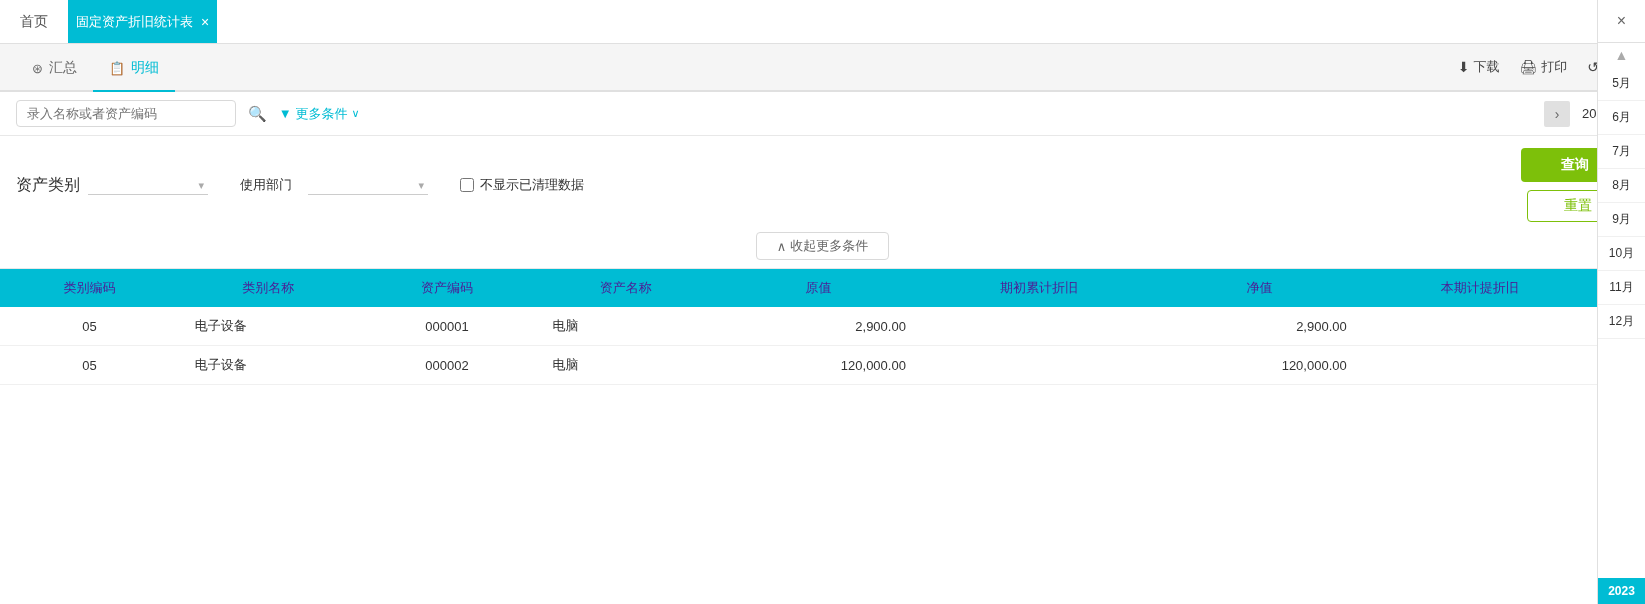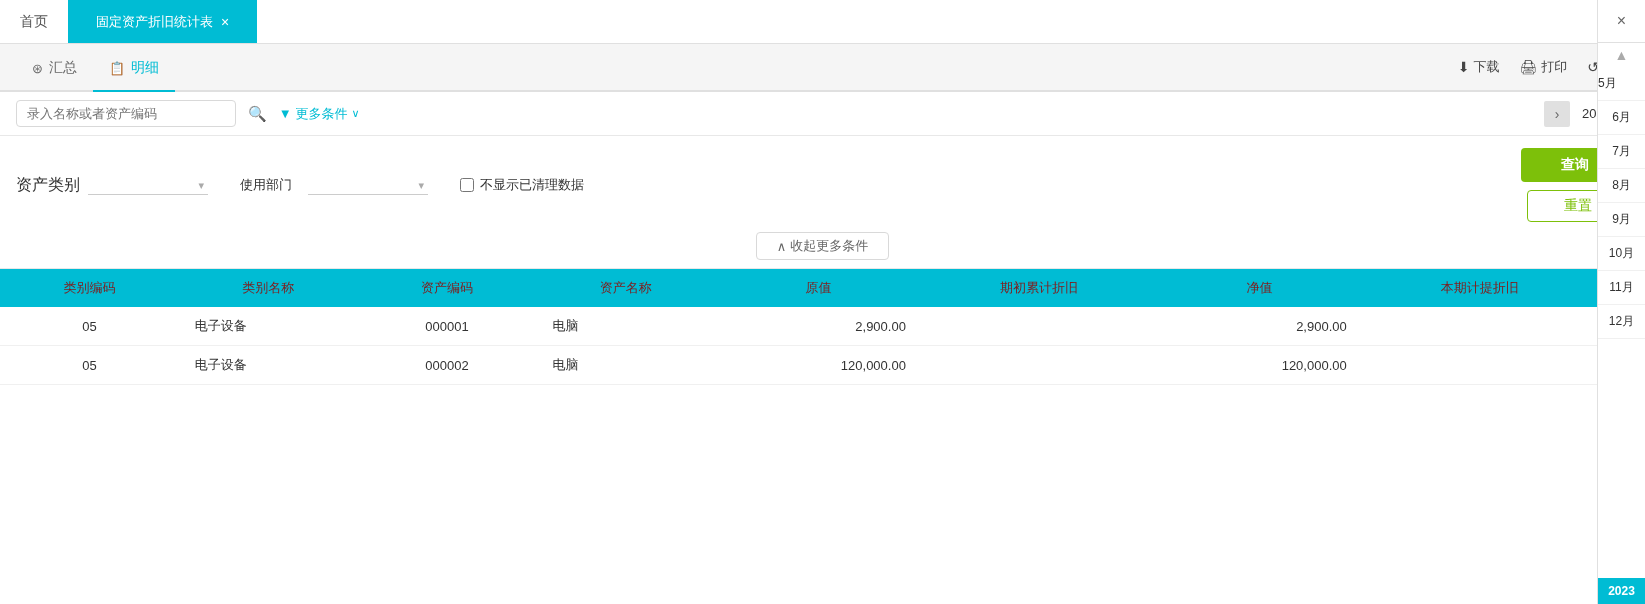--- a/index.html
+++ b/index.html
@@ -36,21 +36,21 @@
       padding: 10px 16px;
       color: #333;
       text-align: center;
     }
   </style>
 </head>
 <body>
 
 <div style="position:relative; background:#fff; border-bottom:1px solid #e0e0e0; height:44px; display:flex; align-items:center; padding:0 0 0 0;">
   <div style="padding:0 20px; height:44px; display:flex; align-items:center; cursor:pointer; color:#555; font-size:14px;">首页</div>
-  <div style="background:#00bcd4; color:#fff; padding:0 28px; height:43px; display:flex; align-items:center; gap:8px; font-size:13px; cursor:pointer;">
+  <div style="background:#00bcd4; color:#fff; padding:0 8px; height:43px; display:flex; align-items:center; gap:8px; font-size:13px; cursor:pointer;">
     <span>固定资产折旧统计表</span>
     <span style="font-size:14px; cursor:pointer;">×</span>
   </div>
   <button style="position:absolute; right:16px; top:50%; transform:translateY(-50%); background:none; border:none; font-size:20px; color:#666; cursor:pointer;">×</button>
 </div>
 
 <div style="background:#f5f5f5; border-bottom:2px solid #e0e0e0; height:48px; display:flex; align-items:flex-end; padding:0 16px; position:relative;">
   <div style="display:flex; align-items:center; gap:6px; padding:8px 16px; cursor:pointer; font-size:14px; color:#666; border-bottom:2px solid transparent; margin-bottom:-2px; height:100%;">
     <span style="font-size:13px;">⊛</span>
     <span>汇总</span>
@@ -118,21 +118,21 @@
     <button style="background:#fff; border:1px solid #d9d9d9; border-radius:4px; padding:4px 20px; font-size:13px; color:#666; cursor:pointer; display:flex; align-items:center; gap:4px;">
       <span>∧</span>
       <span>收起更多条件</span>
     </button>
   </div>
 </div>
 
 <div style="flex:1; overflow:auto; background:#fff; margin-right:48px;">
   <table>
     <thead>
-      <tr style="background:#00bcd4; color:#7f1d1d;padding-left:36px;">
+      <tr style="background:#00bcd4; color:#4c1d95;padding-left:36px;">
         <th style="padding:10px 16px; text-align:center; font-weight:normal; white-space:nowrap;">类别编码</th>
         <th style="padding:10px 16px; text-align:center; font-weight:normal; white-space:nowrap;">类别名称</th>
         <th style="padding:10px 16px; text-align:center; font-weight:normal; white-space:nowrap;">资产编码</th>
         <th style="padding:10px 16px; text-align:center; font-weight:normal; white-space:nowrap;">资产名称</th>
         <th style="padding:10px 16px; text-align:center; font-weight:normal; white-space:nowrap;">原值</th>
         <th style="padding:10px 16px; text-align:center; font-weight:normal; white-space:nowrap;">期初累计折旧</th>
         <th style="padding:10px 16px; text-align:center; font-weight:normal; white-space:nowrap;">净值</th>
         <th style="padding:10px 16px; text-align:center; font-weight:normal; white-space:nowrap;">本期计提折旧</th>
       </tr>
     </thead>
@@ -157,21 +157,21 @@
         <td style="padding:10px 16px; text-align:right; color:#333;">120,000.00</td>
         <td style="padding:10px 16px; text-align:right; color:#333;"></td>
       </tr>
     </tbody>
   </table>
 </div>
 
 <div style="position:fixed; right:0; top:0; width:48px; height:604px; background:#fff; border-left:1px solid #e0e0e0; display:flex; flex-direction:column; z-index:100;">
   <div style="padding:12px 0; text-align:center; font-size:16px; color:#666; cursor:pointer; border-bottom:1px solid #e0e0e0;">×</div>
   <div style="text-align:center; padding:4px 0; font-size:14px; color:#aaa; cursor:pointer;">▲</div>
-  <div style="padding:8px 0; text-align:left; font-size:12px; color:#333; cursor:pointer; border-bottom:1px solid #f0f0f0;">5月</div>
+  <div style="padding:8px 0; text-align:center; font-size:12px; color:#333; cursor:pointer; border-bottom:1px solid #f0f0f0;">5月</div>
   <div style="padding:8px 0; text-align:center; font-size:12px; color:#333; cursor:pointer; border-bottom:1px solid #f0f0f0;">6月</div>
   <div style="padding:8px 0; text-align:center; font-size:12px; color:#333; cursor:pointer; border-bottom:1px solid #f0f0f0;">7月</div>
   <div style="padding:8px 0; text-align:center; font-size:12px; color:#333; cursor:pointer; border-bottom:1px solid #f0f0f0;">8月</div>
   <div style="padding:8px 0; text-align:center; font-size:12px; color:#333; cursor:pointer; border-bottom:1px solid #f0f0f0;">9月</div>
   <div style="padding:8px 0; text-align:center; font-size:12px; color:#333; cursor:pointer; border-bottom:1px solid #f0f0f0;">10月</div>
   <div style="padding:8px 0; text-align:center; font-size:12px; color:#333; cursor:pointer; border-bottom:1px solid #f0f0f0;">11月</div>
   <div style="padding:8px 0; text-align:center; font-size:12px; color:#333; cursor:pointer; border-bottom:1px solid #f0f0f0;">12月</div>
   <div style="flex:1;"></div>
   <div style="background:#00bcd4; color:#fff; text-align:center; padding:6px 0; font-size:12px; font-weight:bold; cursor:pointer;">2023</div>
 </div>

